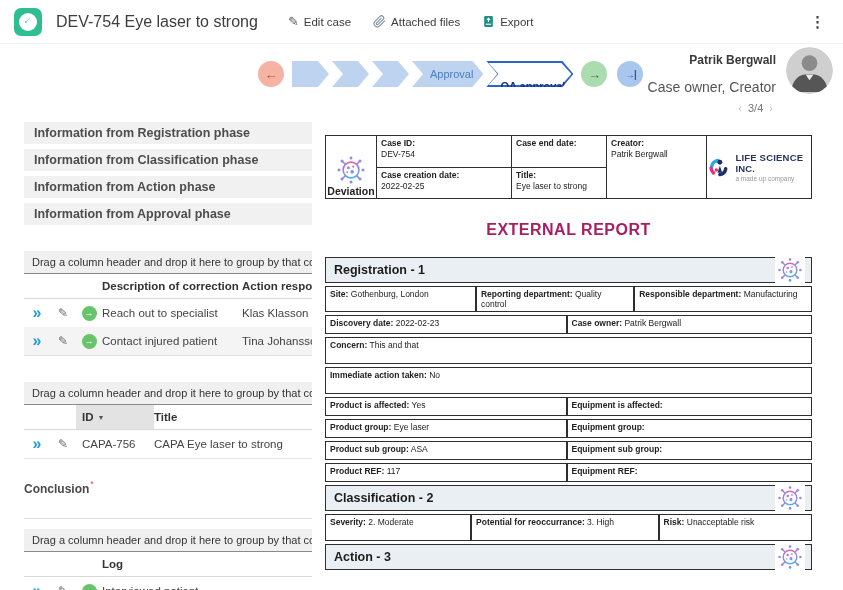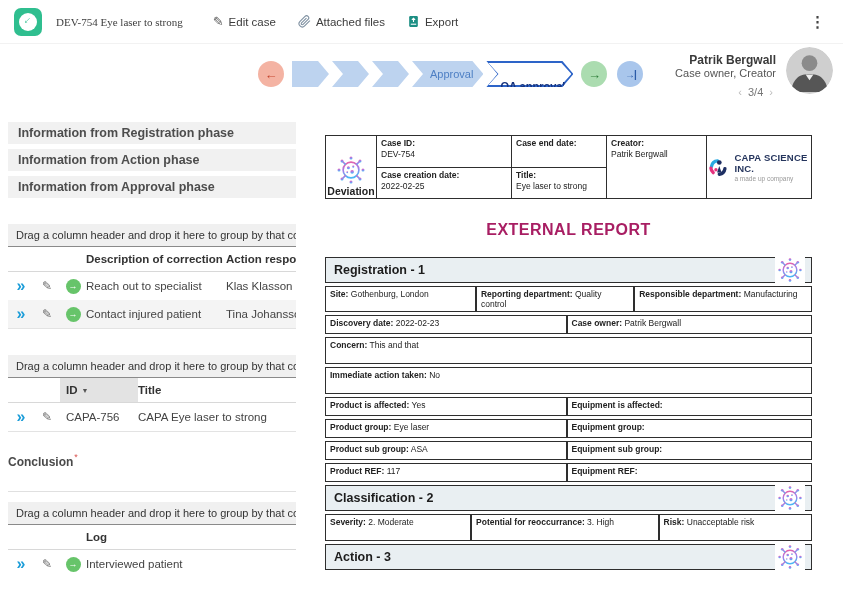--- a/index.html
+++ b/index.html
@@ -7,21 +7,21 @@
     font-family: "Liberation Sans", sans-serif; color: #333; }
   button { background: none; border: none; font: inherit; cursor: pointer; color: inherit; }
 
   
   .topbar { position: absolute; left:0; top:0; width:100%; height:44px; display:flex;
     align-items:center; padding:0 14px; background:#fff; border-bottom:1px solid #f2f2f2; }
   .logo { width:28px; height:28px; border-radius:7px; background:#2fbe8f; position:relative; flex:0 0 28px; }
   .logo-circle { position:absolute; inset:5px; background:#fff; border-radius:50%;
     display:flex; align-items:center; justify-content:center; }
   .logo-circle span { color:#2fbe8f; font-size:11px; font-weight:bold; transform:rotate(135deg); line-height:1; }
-  .tb-title { font-size:11px; font-weight:500; color:#3d3d3d; margin-left:14px; white-space:nowrap;font-family:Liberation Serif, serif; }
+  .tb-title { font-size:16px; font-weight:500; color:#3d3d3d; margin-left:14px; white-space:nowrap; }
   .toolbar { display:flex; gap:22px; margin-left:30px; }
   .tb-btn { display:flex; align-items:center; gap:5px; font-size:11.5px; color:#3c3c3c; }
   .tb-ico { display:inline-flex; align-items:center; }
   .pencil { color:#5a5a5a; font-size:13px; }
   .kebab { margin-left:auto; font-size:15px; font-weight:bold; color:#444; padding:0 4px; }
 
   
   .stepper { position:absolute; left:258px; top:61px; display:flex; align-items:center; gap:3px; }
   .circ { width:26px; height:26px; border-radius:50%; display:flex; align-items:center;
     justify-content:center; font-size:13px; font-weight:bold; flex:0 0 26px; }
@@ -38,27 +38,27 @@
     display:flex; align-items:center; justify-content:center;
     clip-path: polygon(0 0, calc(100% - 11px) 0, 100% 50%, calc(100% - 11px) 100%, 0 100%, 11px 50%); }
   .chev-in { position:absolute; inset:2px; background:#fff;
     clip-path: polygon(0 0, calc(100% - 10px) 0, 100% 50%, calc(100% - 10px) 100%, 0 100%, 10px 50%); }
   .chev-out .lbl { position:relative; z-index:1; font-size:11px; font-weight:bold; color:#16337e; padding:0 8px 0 14px;margin-top:24px; }
 
   
   .user-panel { position:absolute; right:10px; top:47px; display:flex; align-items:flex-start; }
   .up-text { text-align:right; margin-top:6px; }
   .up-name { font-size:12px; font-weight:bold; color:#3a3a3a; }
-  .up-role { font-size:11px; color:#555; margin-top:0; }
+  .up-role { font-size:14px; color:#555; margin-top:12px; }
   .up-pager { font-size:11px; color:#777; margin-top:7px; }
   .up-pager .pg { color:#bbb; padding:0 3px; cursor:pointer; }
   .avatar { width:47px; height:47px; border-radius:50%; overflow:hidden; margin-left:10px; flex:0 0 47px; }
 
   
-  .leftcol { position:absolute; left:8px; top:122px; width:288px; height:468px; overflow:hidden; }
+  .leftcol { position:absolute; left:24px; top:122px; width:288px; height:468px; overflow:hidden; }
   .phase-bar { background:#f1f1f1; color:#4d4d4d; font-weight:bold; font-size:12.5px;
     height:22px; line-height:22px; padding:0 10px; margin-bottom:5px; cursor:pointer; white-space:nowrap; }
   .gwrap { width:400px; }
   .grid-group { background:#f0f0f0; border-bottom:1px solid #8a8a8a; font-size:11px;
     color:#333; padding:5px 8px; width:288px; white-space:nowrap; overflow:hidden; }
   .ghead { display:flex; align-items:center; border-bottom:1px solid #d8d8d8;
     font-size:11.5px; font-weight:bold; color:#333; }
   .ghead > span { padding:6px 0; white-space:nowrap; }
   .grow { display:flex; align-items:center; font-size:11.5px; color:#444; }
   .grow > span { padding:6px 0; white-space:nowrap; }
@@ -199,20 +199,21 @@
       <circle cx="24" cy="24" r="24" fill="#cfcfcf"></circle>
       <circle cx="24" cy="16.5" r="8" fill="#8b8b8b"></circle>
       <path d="M5 46 C7 31 15 27.5 24 27.5 C33 27.5 41 31 43 46 Z" fill="#565656"></path>
       <path d="M24 34 L20 28 L28 28 Z" fill="#eee"></path>
     </svg>
   </div>
 </div>
 
 <aside class="leftcol">
   <div class="phase-bar">Information from Registration phase</div>
+  <div class="phase-bar">Information from Classification phase</div>
   <div class="phase-bar">Information from Action phase</div>
   <div class="phase-bar">Information from Approval phase</div>
 
   <div class="gwrap mt26">
     <div class="grid-group">Drag a column header and drop it here to group by that column</div>
     <div class="ghead">
       <span class="c-ico"></span>
         <span class="c-ico"></span>
         <span class="c-ico"></span>
       <span class="c1-desc">Description of correction</span>
@@ -327,21 +328,21 @@
         <g transform="translate(20,21)" fill="none" stroke-linecap="round">
           <path d="M -12 -2 A 12 12 0 0 1 -1 -12" stroke="#29a9e1" stroke-width="6"></path>
           <path d="M -9 9 A 12 12 0 0 1 -13 1" stroke="#e5317e" stroke-width="6"></path>
           <path d="M 12 2 A 12 12 0 0 1 2 12" stroke="#1e2f63" stroke-width="6"></path>
           <circle cx="2" cy="-9" r="4.2" fill="#1e2f63" stroke="none"></circle>
           <path d="M 2 -3 L 6 9 L -2 9 Z" fill="#1e2f63" stroke="none"></path>
           <circle cx="-4" cy="4" r="3" fill="#e5317e" stroke="none"></circle>
         </g>
       </svg>
       <div>
-        <div class="ls-name">CAPA SCIENCE INC.</div>
+        <div class="ls-name">LIFE SCIENCE INC.</div>
         <div class="ls-tag">a made up company</div>
       </div>
     </div>
   </div>
 
   <h2 class="rep-title">EXTERNAL REPORT</h2>
 
   <section>
     <div class="sec-head">
       <span class="sh-title">Registration - 1</span>

